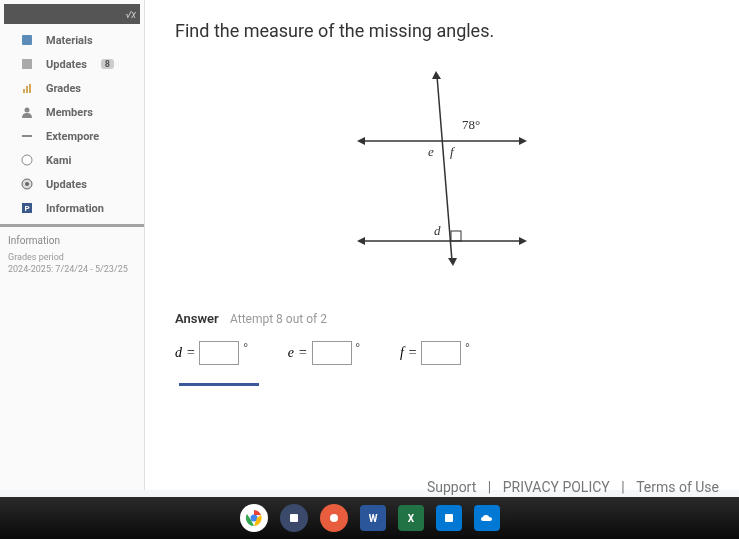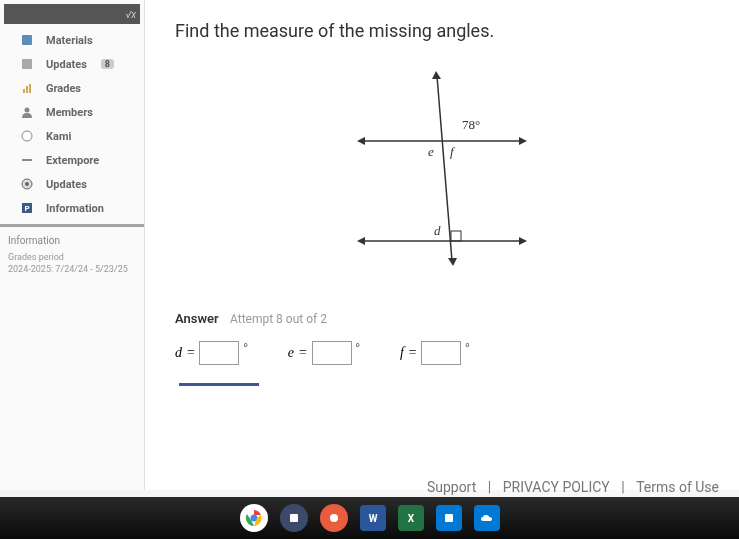--- a/index.html
+++ b/index.html
@@ -219,33 +219,33 @@
             <path d="M2 13 Q2 8 7 8 Q12 8 12 13" fill="#888"></path>
           </svg>
       </span>
       <span>Members</span>
     </div>
 
 
     <div class="sidebar-item">
       <span class="sidebar-icon">
         <svg width="14" height="14" viewBox="0 0 14 14">
+            <line x1="2" y1="7" x2="12" y2="7" stroke="#888" stroke-width="2"></line>
+          </svg>
+      </span>
+      <span>Extempore</span>
+    </div>
+
+    <div class="sidebar-item">
+      <span class="sidebar-icon">
+        <svg width="14" height="14" viewBox="0 0 14 14">
             <circle cx="7" cy="7" r="5" fill="#fff" stroke="#888"></circle>
           </svg>
       </span>
       <span>Kami</span>
-    </div>
-
-    <div class="sidebar-item">
-      <span class="sidebar-icon">
-        <svg width="14" height="14" viewBox="0 0 14 14">
-            <line x1="2" y1="7" x2="12" y2="7" stroke="#888" stroke-width="2"></line>
-          </svg>
-      </span>
-      <span>Extempore</span>
     </div>
 
     <div class="sidebar-item">
       <span class="sidebar-icon">
         <svg width="14" height="14" viewBox="0 0 14 14">
             <circle cx="7" cy="7" r="5" fill="#ddd" stroke="#666"></circle>
             <circle cx="7" cy="7" r="2" fill="#666"></circle>
           </svg>
       </span>
       <span>Updates</span>

